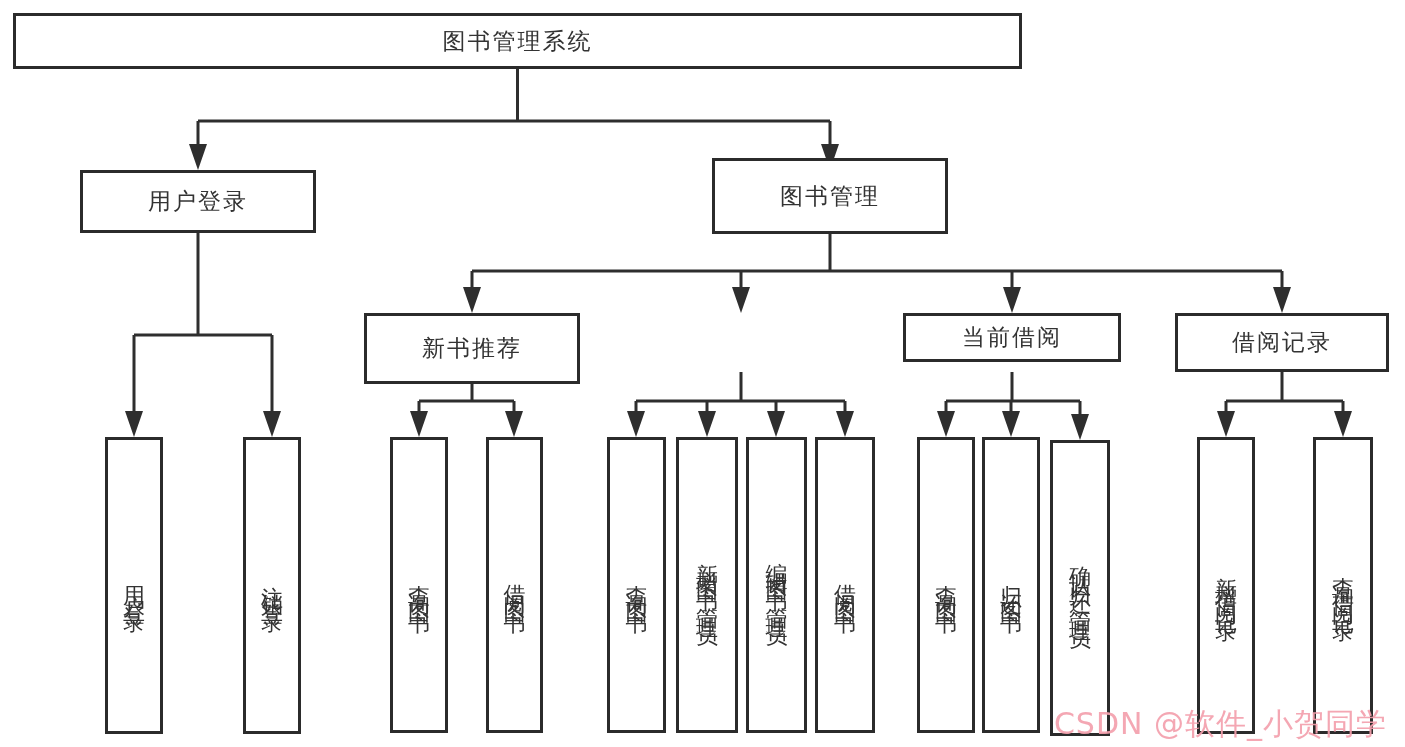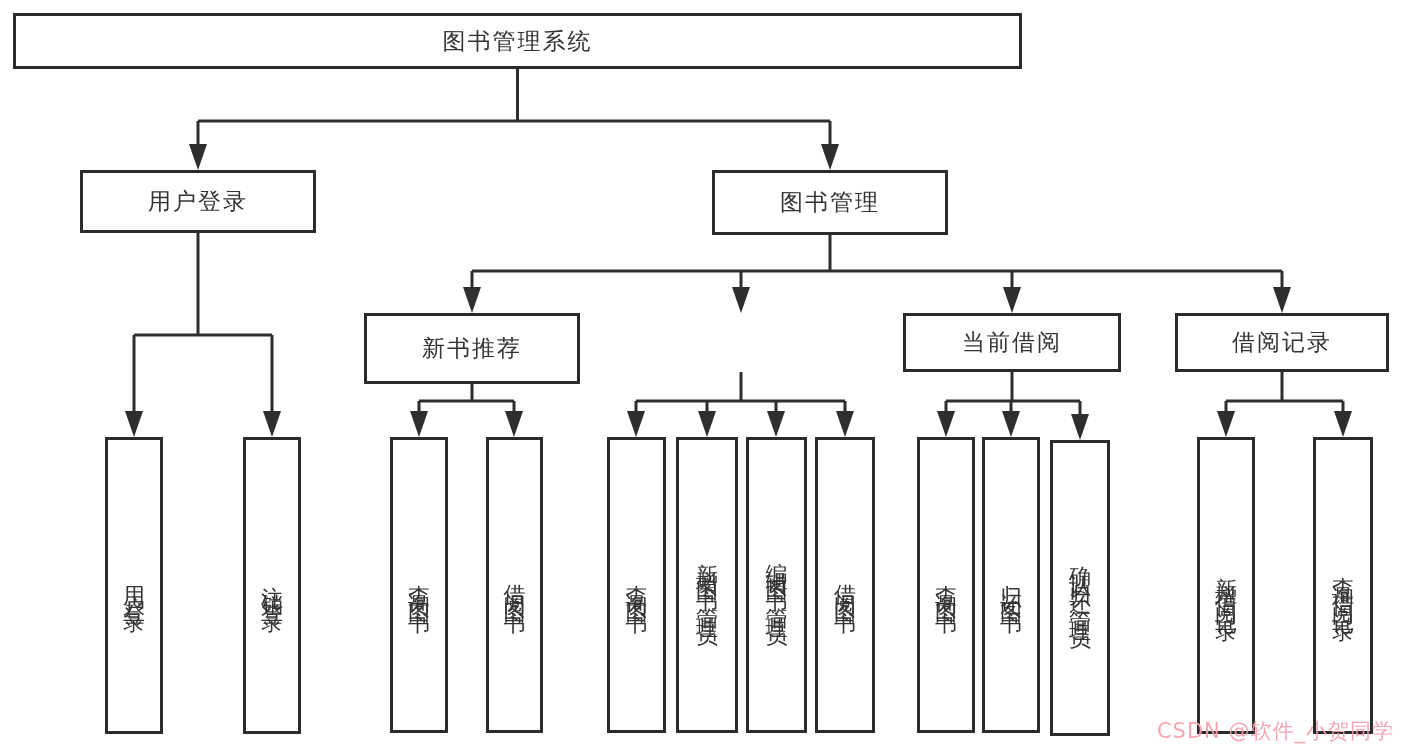--- a/index.html
+++ b/index.html
@@ -31,24 +31,24 @@
   .node.v .lbl{
     writing-mode:vertical-rl;
     text-orientation:mixed;
     font-size:22px;
     letter-spacing:9px;
     line-height:1;
     white-space:nowrap;
   }
   #watermark{
     position:absolute;
-    right:11px;
+    right:18px;
     bottom:2px;
     z-index:3;
-    font-size:21px;
+    font-size:30px;
     color:rgba(243,160,173,0.92);
     letter-spacing:1px;
     white-space:nowrap;
   }
 </style>
 </head>
 <body>
 
 <div id="screen">
 
@@ -92,28 +92,28 @@
     </g>
   </svg>
 
   <div class="node h" style="left:13px;top:13px;width:1009px;height:56px">
     <span class="lbl">图书管理系统</span>
   </div>
 
   <div class="node h" style="left:80px;top:170px;width:236px;height:63px">
     <span class="lbl">用户登录</span>
   </div>
-  <div class="node h" style="left:712px;top:170px;width:236px;height:65px">
+  <div class="node h" style="left:712px;top:158px;width:236px;height:76px">
     <span class="lbl">图书管理</span>
   </div>
 
   <div class="node h" style="left:364px;top:313px;width:216px;height:71px">
     <span class="lbl">新书推荐</span>
   </div>
-  <div class="node h" style="left:903px;top:313px;width:218px;height:59px">
+  <div class="node h" style="left:903px;top:313px;width:218px;height:49px">
     <span class="lbl">当前借阅</span>
   </div>
   <div class="node h" style="left:1175px;top:313px;width:214px;height:59px">
     <span class="lbl">借阅记录</span>
   </div>
 
   <div class="node v" style="left:105px;top:437px;width:58px;height:297px">
     <span class="lbl">用户登录</span>
   </div>
   <div class="node v" style="left:243px;top:437px;width:58px;height:297px">

